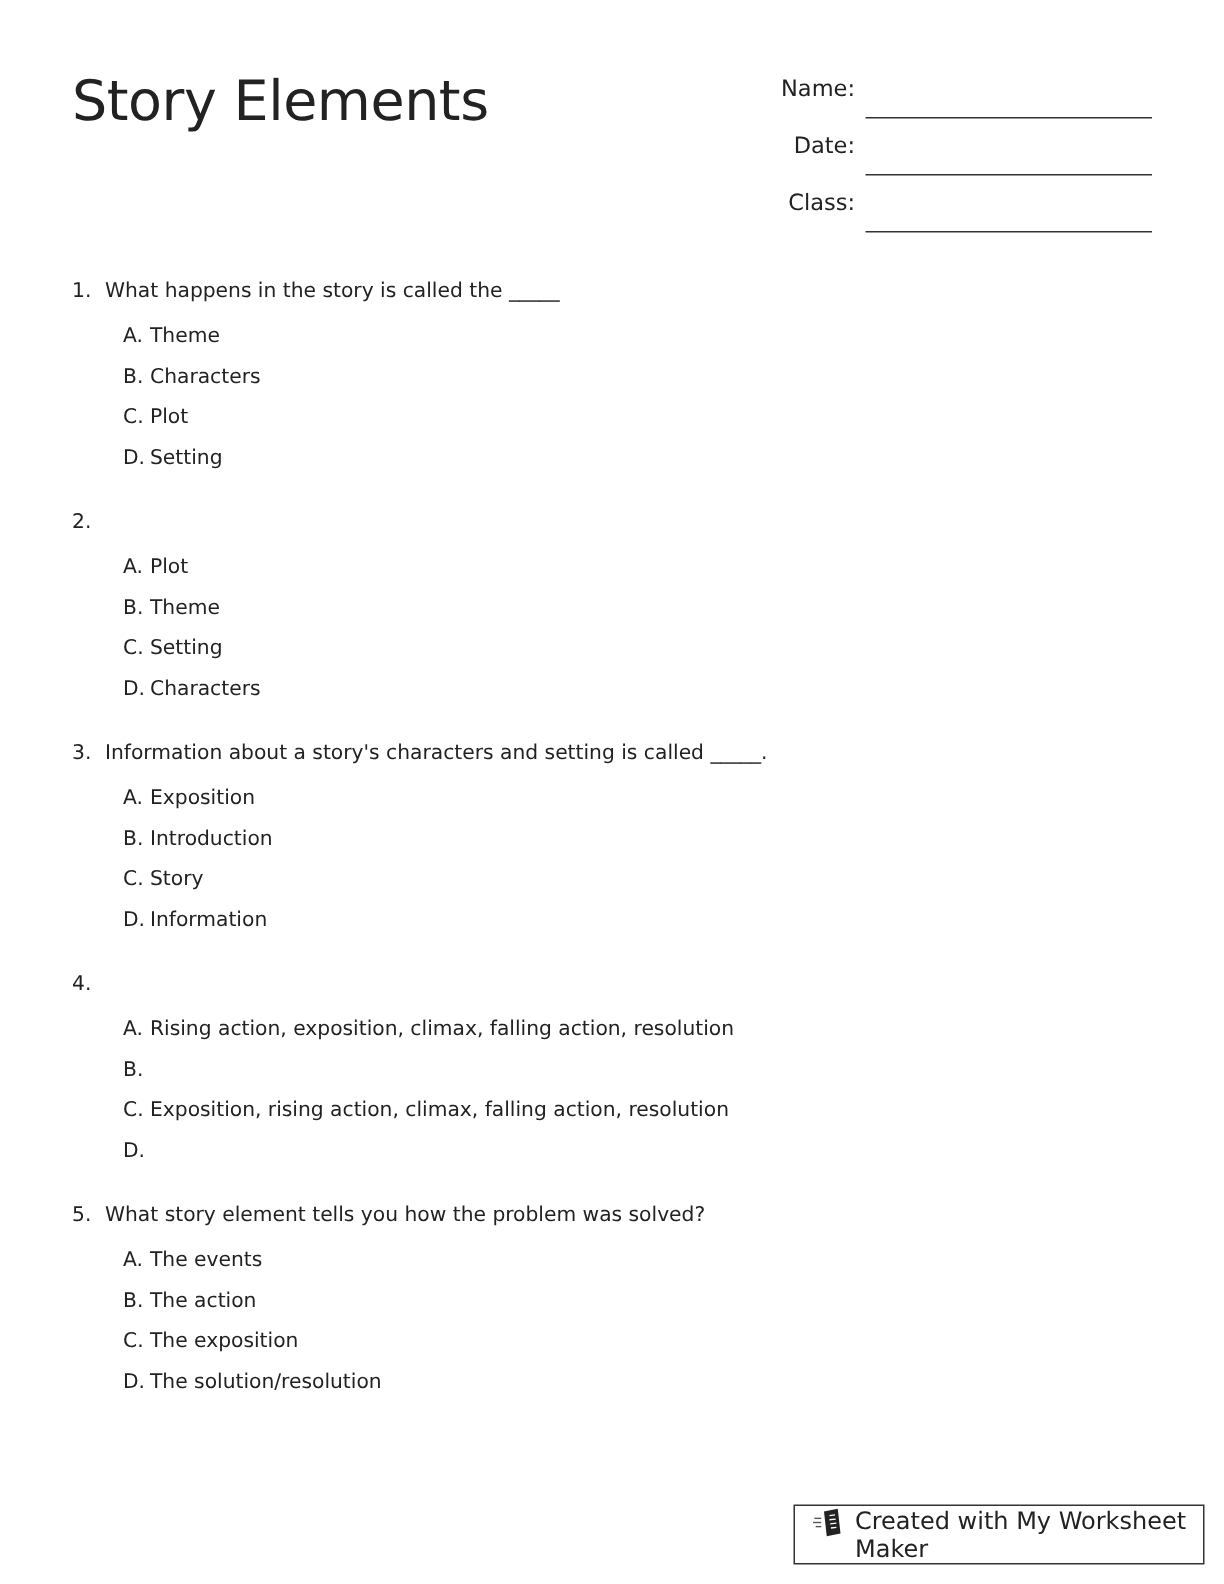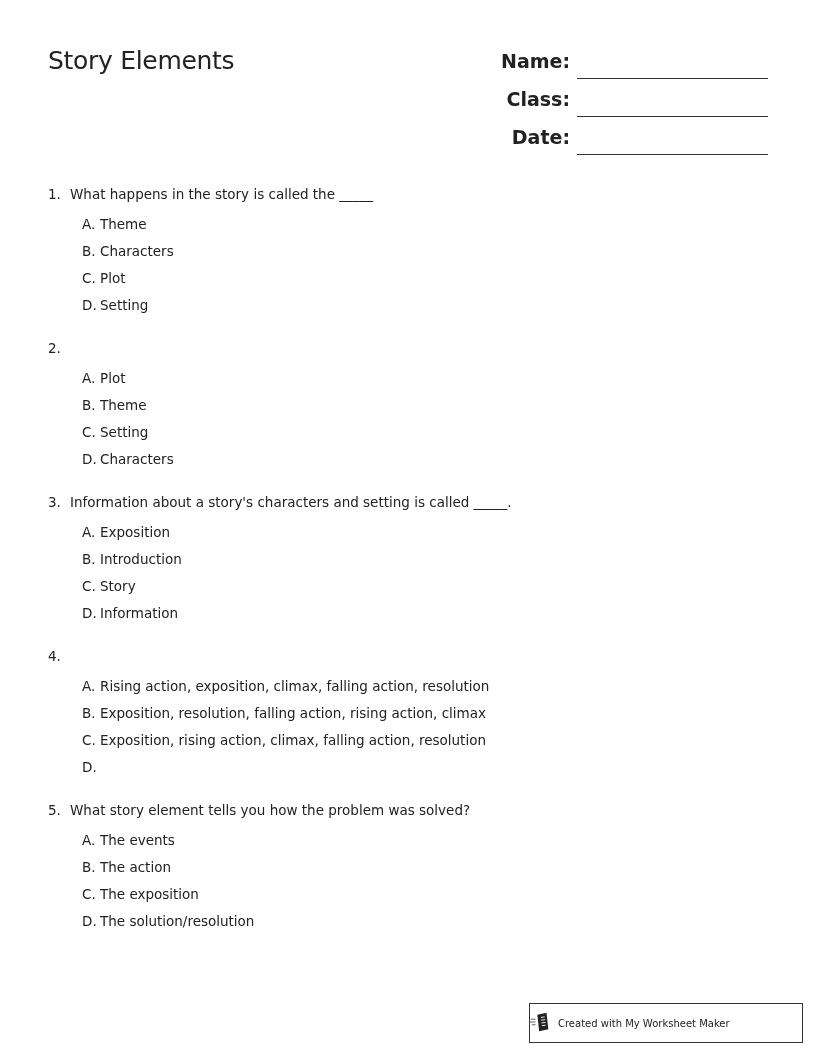--- a/index.html
+++ b/index.html
@@ -1,49 +1,49 @@
 <!DOCTYPE html>
 <html><head>
 <meta charset="utf-8">
 <style>
   html, body { margin:0; padding:0; background:#ffffff; }
   body { width:816px; height:1056px; position:relative; overflow:hidden;
          font-family:"DejaVu Sans", "Liberation Sans", sans-serif; color:#222; }
-  .title { position:absolute; left:48px; top:46px; font-size:25px; font-weight:normal; color:#222; letter-spacing:-0.3px; }
+  .title { position:absolute; left:48px; top:46px; font-size:37px; font-weight:normal; color:#222; letter-spacing:-0.3px; }
   .fields { position:absolute; left:500px; top:50px; width:270px; }
   .field { position:relative; height:38px; }
-  .field .lbl { position:absolute; right:200px; top:0; font-size:19px; color:#222;font-weight:bold; }
+  .field .lbl { position:absolute; right:200px; top:0; font-size:15px; color:#222; }
   .field .line { position:absolute; left:77px; top:28px; width:191px; height:0; border-top:1px solid #333; }
   .questions { position:absolute; left:48px; top:184px; width:520px; }
   .q { margin-bottom:19px; }
   .q-text { font-size:13.5px; line-height:20px; display:flex; }
   .q-num { width:22px; }
   .opts { margin-top:7px; }
   .opt { font-size:13.5px; line-height:27px; display:flex; padding-left:34px; }
   .opt-letter { width:18px; }
   .badge { position:absolute; left:529px; top:1003px; width:274px; height:40px; border:1px solid #333;
-           box-sizing:border-box; display:flex; align-items:center; padding-left:0; gap:6px; font-size:10px; color:#222; }
+           box-sizing:border-box; display:flex; padding-left:12px; gap:6px; font-size:16px; color:#222; }
   .badge svg { width:22px; height:22px; }
 </style>
 </head>
 <body>
 
 <div class="title">Story Elements</div>
 
 <div class="fields">
   <div class="field">
     <span class="lbl">Name:</span>
     <span class="line"></span>
   </div>
   <div class="field">
-    <span class="lbl">Class:</span>
+    <span class="lbl">Date:</span>
     <span class="line"></span>
   </div>
   <div class="field">
-    <span class="lbl">Date:</span>
+    <span class="lbl">Class:</span>
     <span class="line"></span>
   </div>
 </div>
 
 <div class="questions">
 
   <div class="q">
     <div class="q-text">
         <span class="q-num">1.</span>
         <span>What happens in the story is called the _____</span>
@@ -121,21 +121,20 @@
     <div class="q-text">
         <span class="q-num">4.</span>
       </div>
     <div class="opts">
       <div class="opt">
           <span class="opt-letter">A.</span>
           <span>Rising action, exposition, climax, falling action, resolution</span>
         </div>
       <div class="opt">
           <span class="opt-letter">B.</span>
-          <span>Exposition, resolution, falling action, rising action, climax</span>
         </div>
       <div class="opt">
           <span class="opt-letter">C.</span>
           <span>Exposition, rising action, climax, falling action, resolution</span>
         </div>
       <div class="opt">
           <span class="opt-letter">D.</span>
         </div>
     </div>
   </div>

